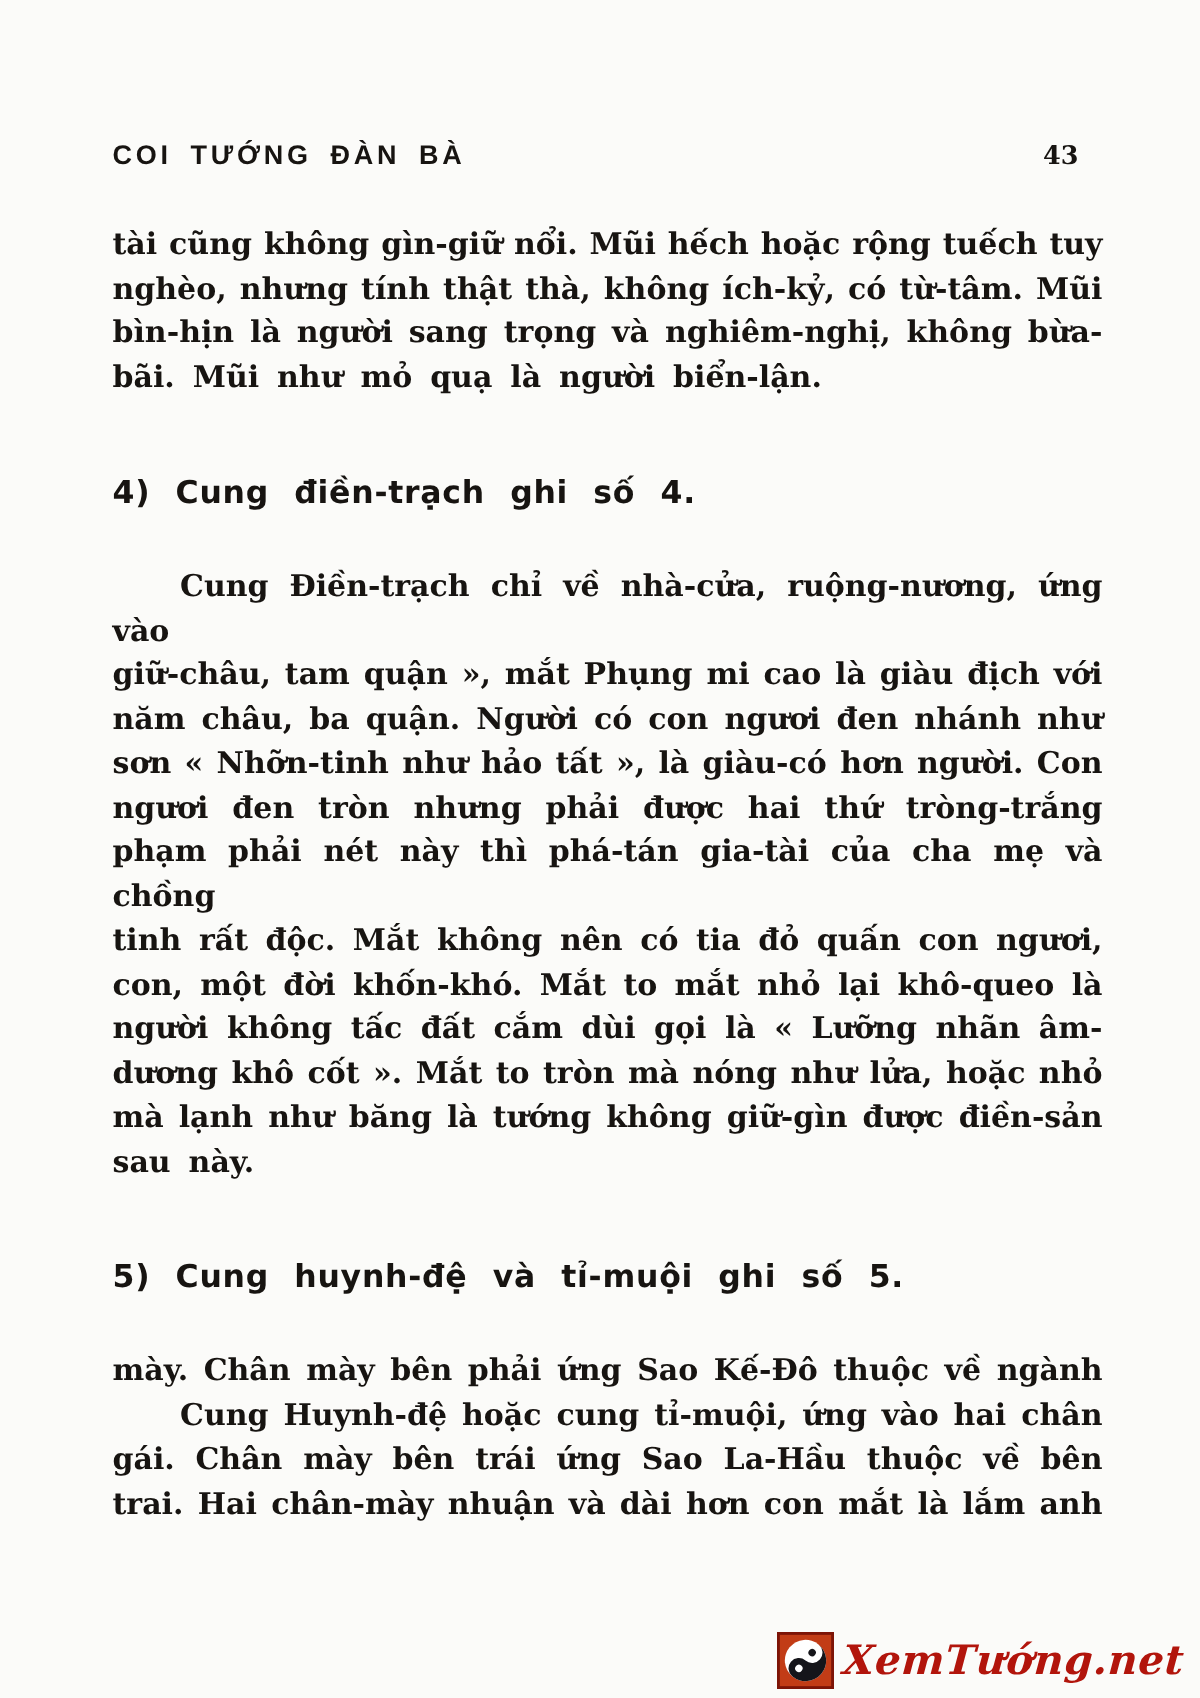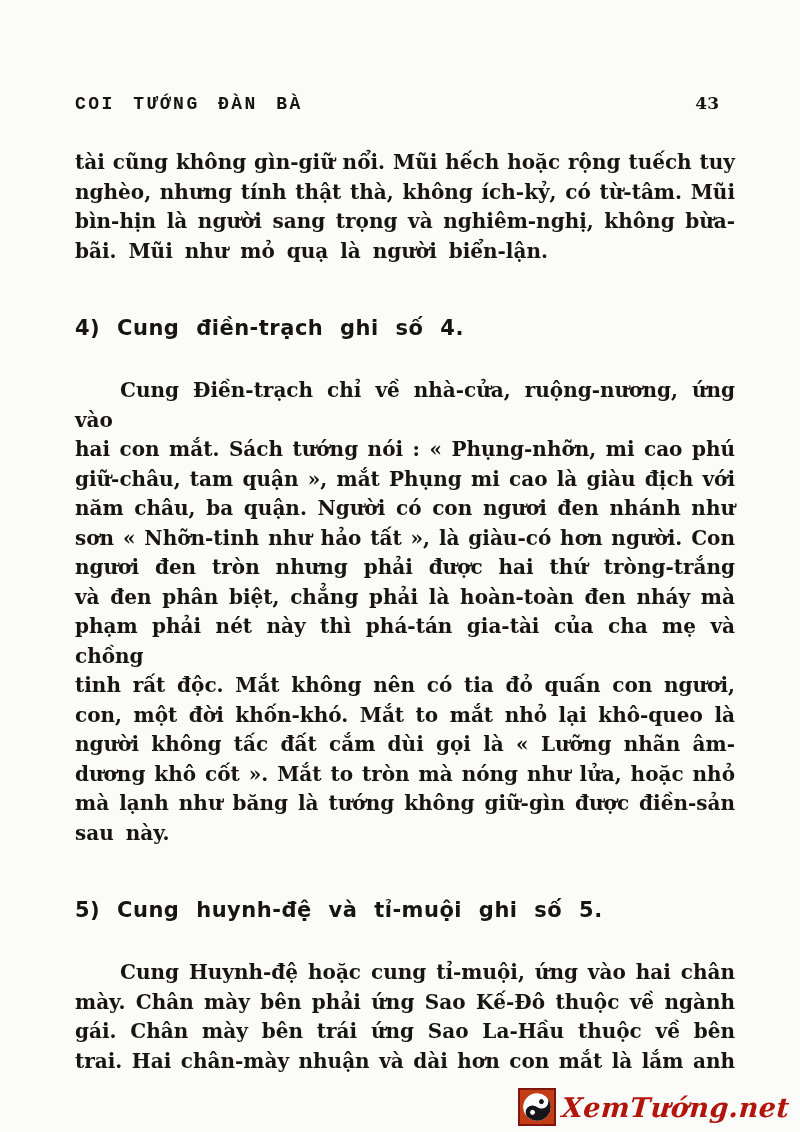--- a/index.html
+++ b/index.html
@@ -18,21 +18,21 @@
   }
   .page-header {
     display: flex; justify-content: space-between; align-items: baseline;
     font-weight: 700;
     margin-bottom: 34px;
   }
   .running-title {
     font-size: 18px;
     letter-spacing: 2.5px;
     word-spacing: 5px;
-    font-family: Liberation Mono, monospace;
+    font-family: Liberation Sans, sans-serif;
   }
   .page-number {
     font-size: 17px;
     margin-right: 16px;
   }
   .para {
     font-size: 20px;
     font-weight: 700;
   }
   .line {
@@ -85,40 +85,38 @@
       <div class="line">tài cũng không gìn-giữ nổi. Mũi hếch hoặc rộng tuếch tuy</div>
       <div class="line">nghèo, nhưng tính thật thà, không ích-kỷ, có từ-tâm. Mũi</div>
       <div class="line">bìn-hịn là người sang trọng và nghiêm-nghị, không bừa-</div>
       <div class="line line-last">bãi. Mũi như mỏ quạ là người biển-lận.</div>
     </div>
 
   <div class="section-heading">4) Cung điền-trạch ghi số 4.</div>
 
   <div class="para">
       <div class="line line-first">Cung Điền-trạch chỉ về nhà-cửa, ruộng-nương, ứng vào</div>
-      <div class="line">hai con mắt. Sách tướng nói : « Phụng-nhỡn, mi cao phú</div>
       <div class="line">giữ-châu, tam quận », mắt Phụng mi cao là giàu địch với</div>
       <div class="line">năm châu, ba quận. Người có con ngươi đen nhánh như</div>
       <div class="line">sơn « Nhỡn-tinh như hảo tất », là giàu-có hơn người. Con</div>
       <div class="line">ngươi đen tròn nhưng phải được hai thứ tròng-trắng</div>
-      <div class="line">và đen phân biệt, chẳng phải là hoàn-toàn đen nháy mà</div>
       <div class="line">phạm phải nét này thì phá-tán gia-tài của cha mẹ và chồng</div>
       <div class="line">tinh rất độc. Mắt không nên có tia đỏ quấn con ngươi,</div>
       <div class="line">con, một đời khốn-khó. Mắt to mắt nhỏ lại khô-queo là</div>
       <div class="line">người không tấc đất cắm dùi gọi là « Lưỡng nhãn âm-</div>
       <div class="line">dương khô cốt ». Mắt to tròn mà nóng như lửa, hoặc nhỏ</div>
       <div class="line">mà lạnh như băng là tướng không giữ-gìn được điền-sản</div>
       <div class="line line-last">sau này.</div>
     </div>
 
   <div class="section-heading">5) Cung huynh-đệ và tỉ-muội ghi số 5.</div>
 
   <div class="para">
+      <div class="line">mày. Chân mày bên phải ứng Sao Kế-Đô thuộc về ngành</div>
       <div class="line line-first">Cung Huynh-đệ hoặc cung tỉ-muội, ứng vào hai chân</div>
-      <div class="line">mày. Chân mày bên phải ứng Sao Kế-Đô thuộc về ngành</div>
       <div class="line">gái. Chân mày bên trái ứng Sao La-Hầu thuộc về bên</div>
       <div class="line">trai. Hai chân-mày nhuận và dài hơn con mắt là lắm anh</div>
     </div>
 
 </div>
 
 <div class="watermark">
   <span style="display:inline-block; line-height:0;">
     <svg width="38" height="38" viewBox="0 0 40 40" aria-hidden="true">
       <rect x="1" y="1" width="38" height="38" fill="#c23c16" stroke="#7d1407" stroke-width="2"></rect>

